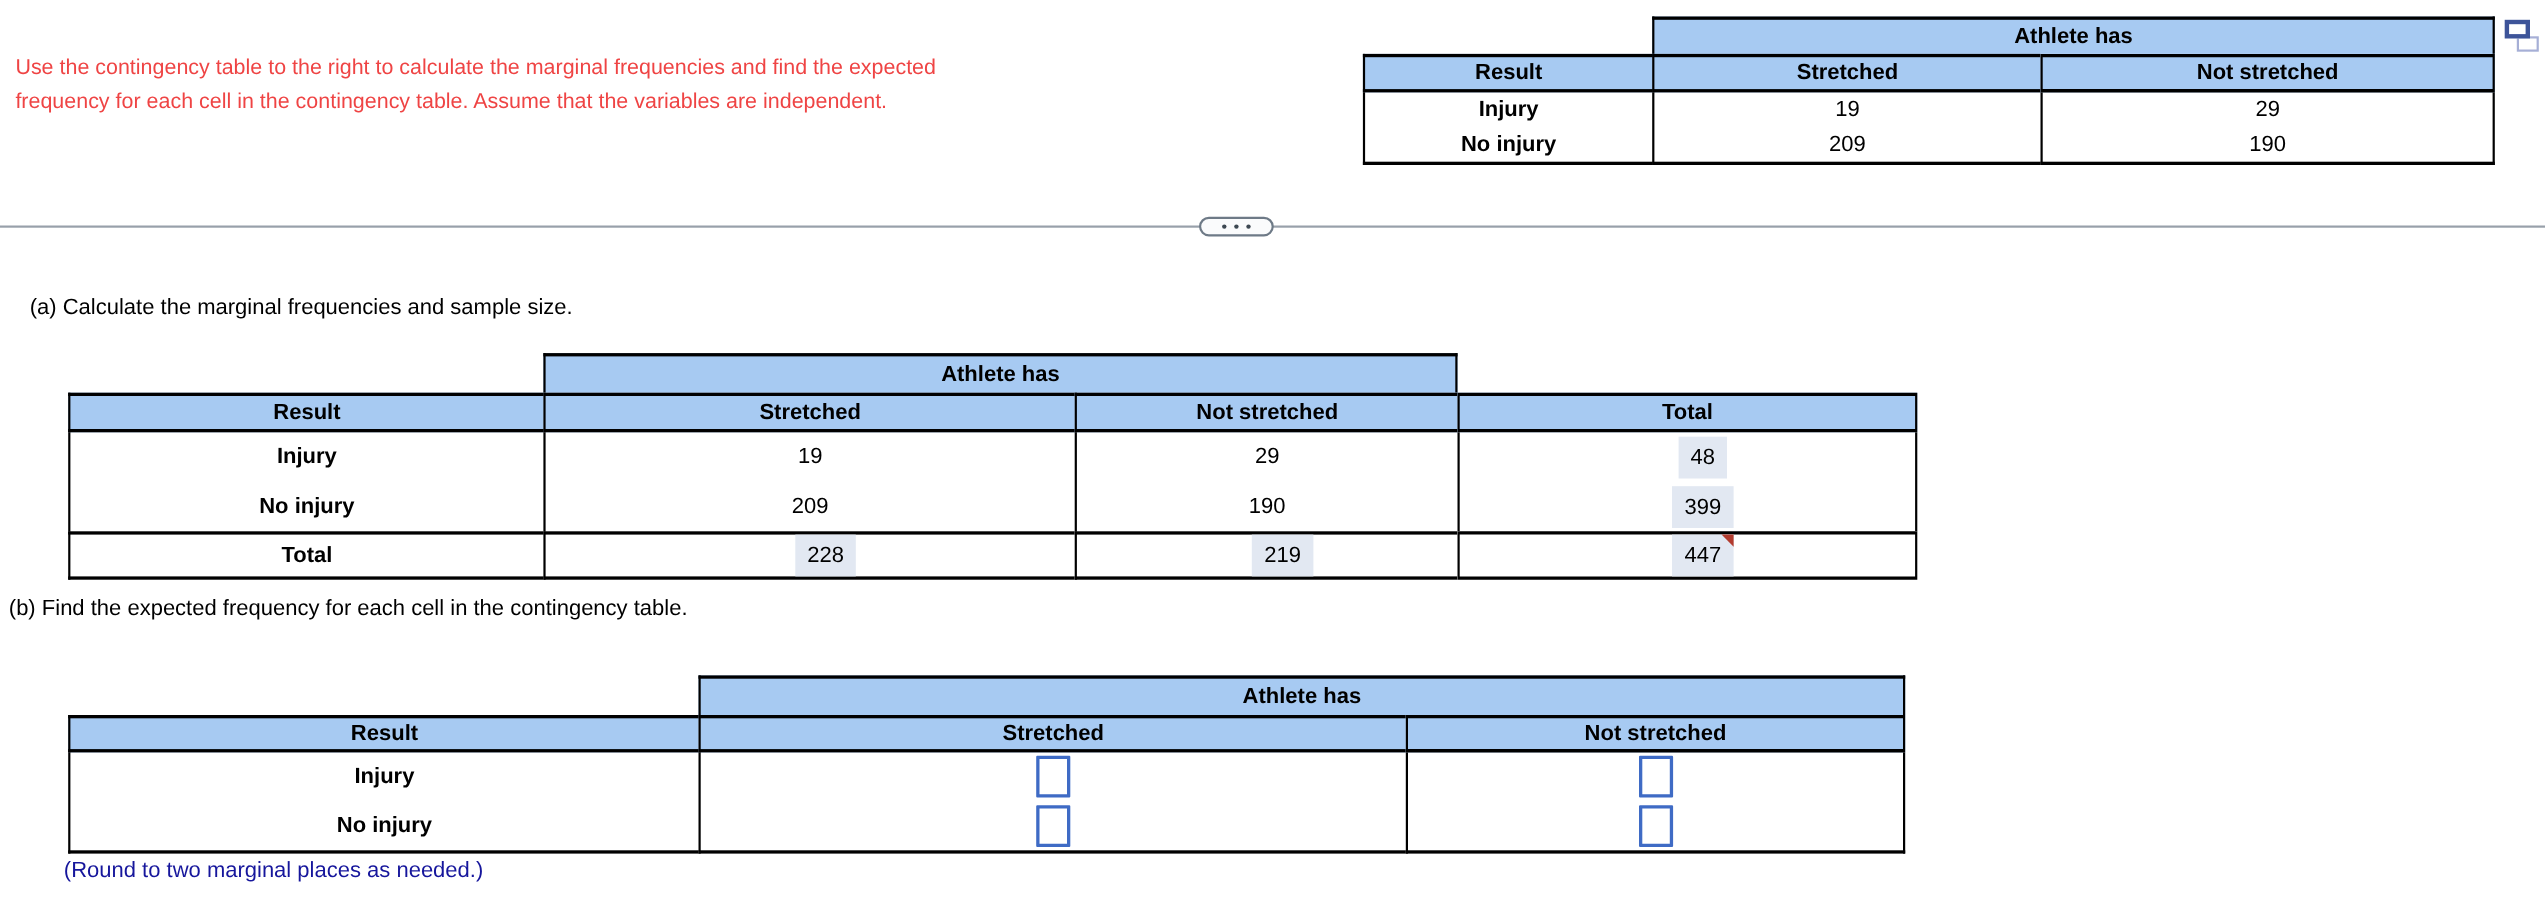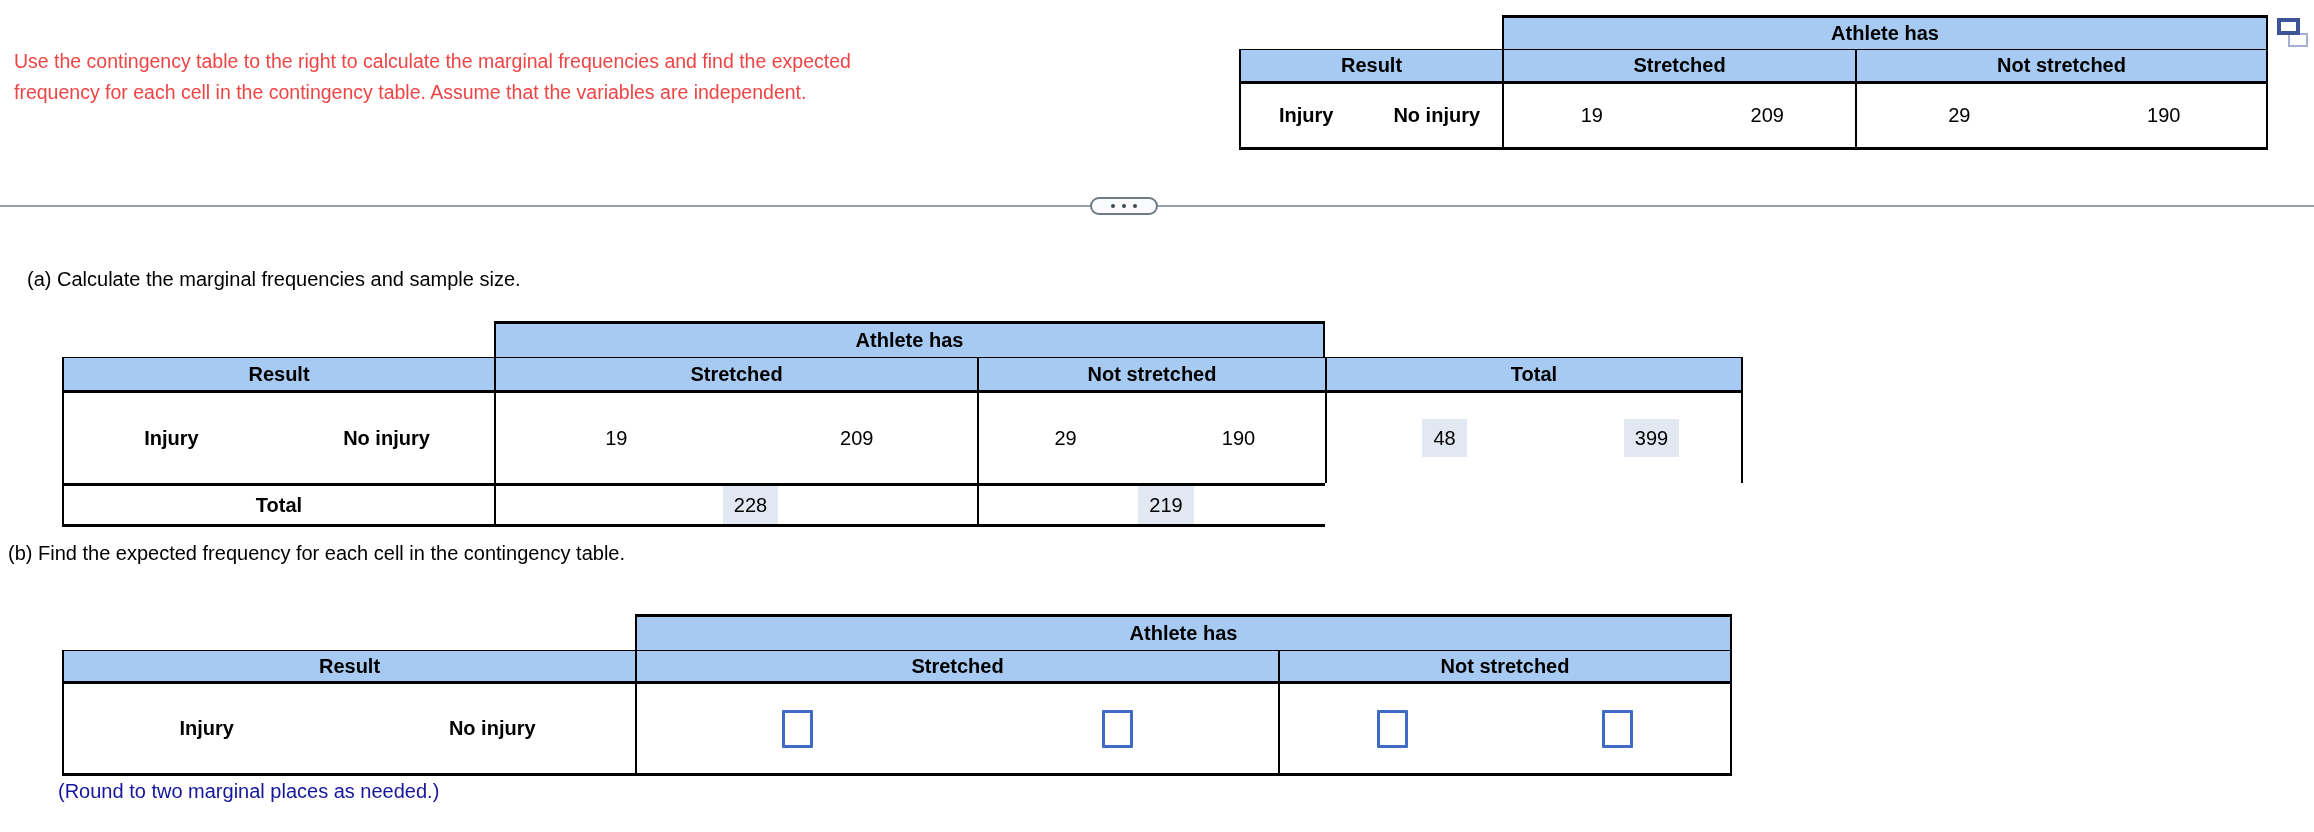--- a/index.html
+++ b/index.html
@@ -37,30 +37,30 @@
   .sp {
     background: var(--table-header-bg);
     border: 2px solid #000;
     border-top-width: 3px;
     border-bottom: none;
     font-weight: bold;
   }
   
   .h {
     background: var(--table-header-bg);
-    border-top: 1px solid #000000;
+    border-top: 3px solid #000000;
     border-bottom: 3px solid #000;
     border-left: 2px solid #000;
     font-weight: bold;
   }
   .h.last { border-right: 2px solid #000; }
   
   .b {
     border-left: 2px solid #000;
-    flex-direction: row;
+    flex-direction: column;
     justify-content: space-around;
   }
   .b.last { border-right: 2px solid #000; }
   .b.bot { border-bottom: 3px solid #000; }
   
   .t {
     border-top: 3px solid #000;
     border-bottom: 3px solid #000;
     border-left: 2px solid #000;
     background: #fff;
@@ -253,20 +253,23 @@
     <div class="line"><span class="hl">399</span></div>
   </div>
 
   <div class="cell t bold">Total</div>
   <div class="cell t">
     <span class="hl">228</span>
   </div>
   <div class="cell t">
     <span class="hl">219</span>
   </div>
+  <div class="cell t last">
+    <span class="hl flag">447</span>
+  </div>
 </div>
 
 <div class="prompt prompt-b">(b) Find the expected frequency for each cell in the contingency table.</div>
 
 <div class="tbl tb">
   <div class="cell"></div>
   <div class="cell sp" style="grid-column:2/4">Athlete has</div>
 
   <div class="cell h">Result</div>
   <div class="cell h">Stretched</div>

